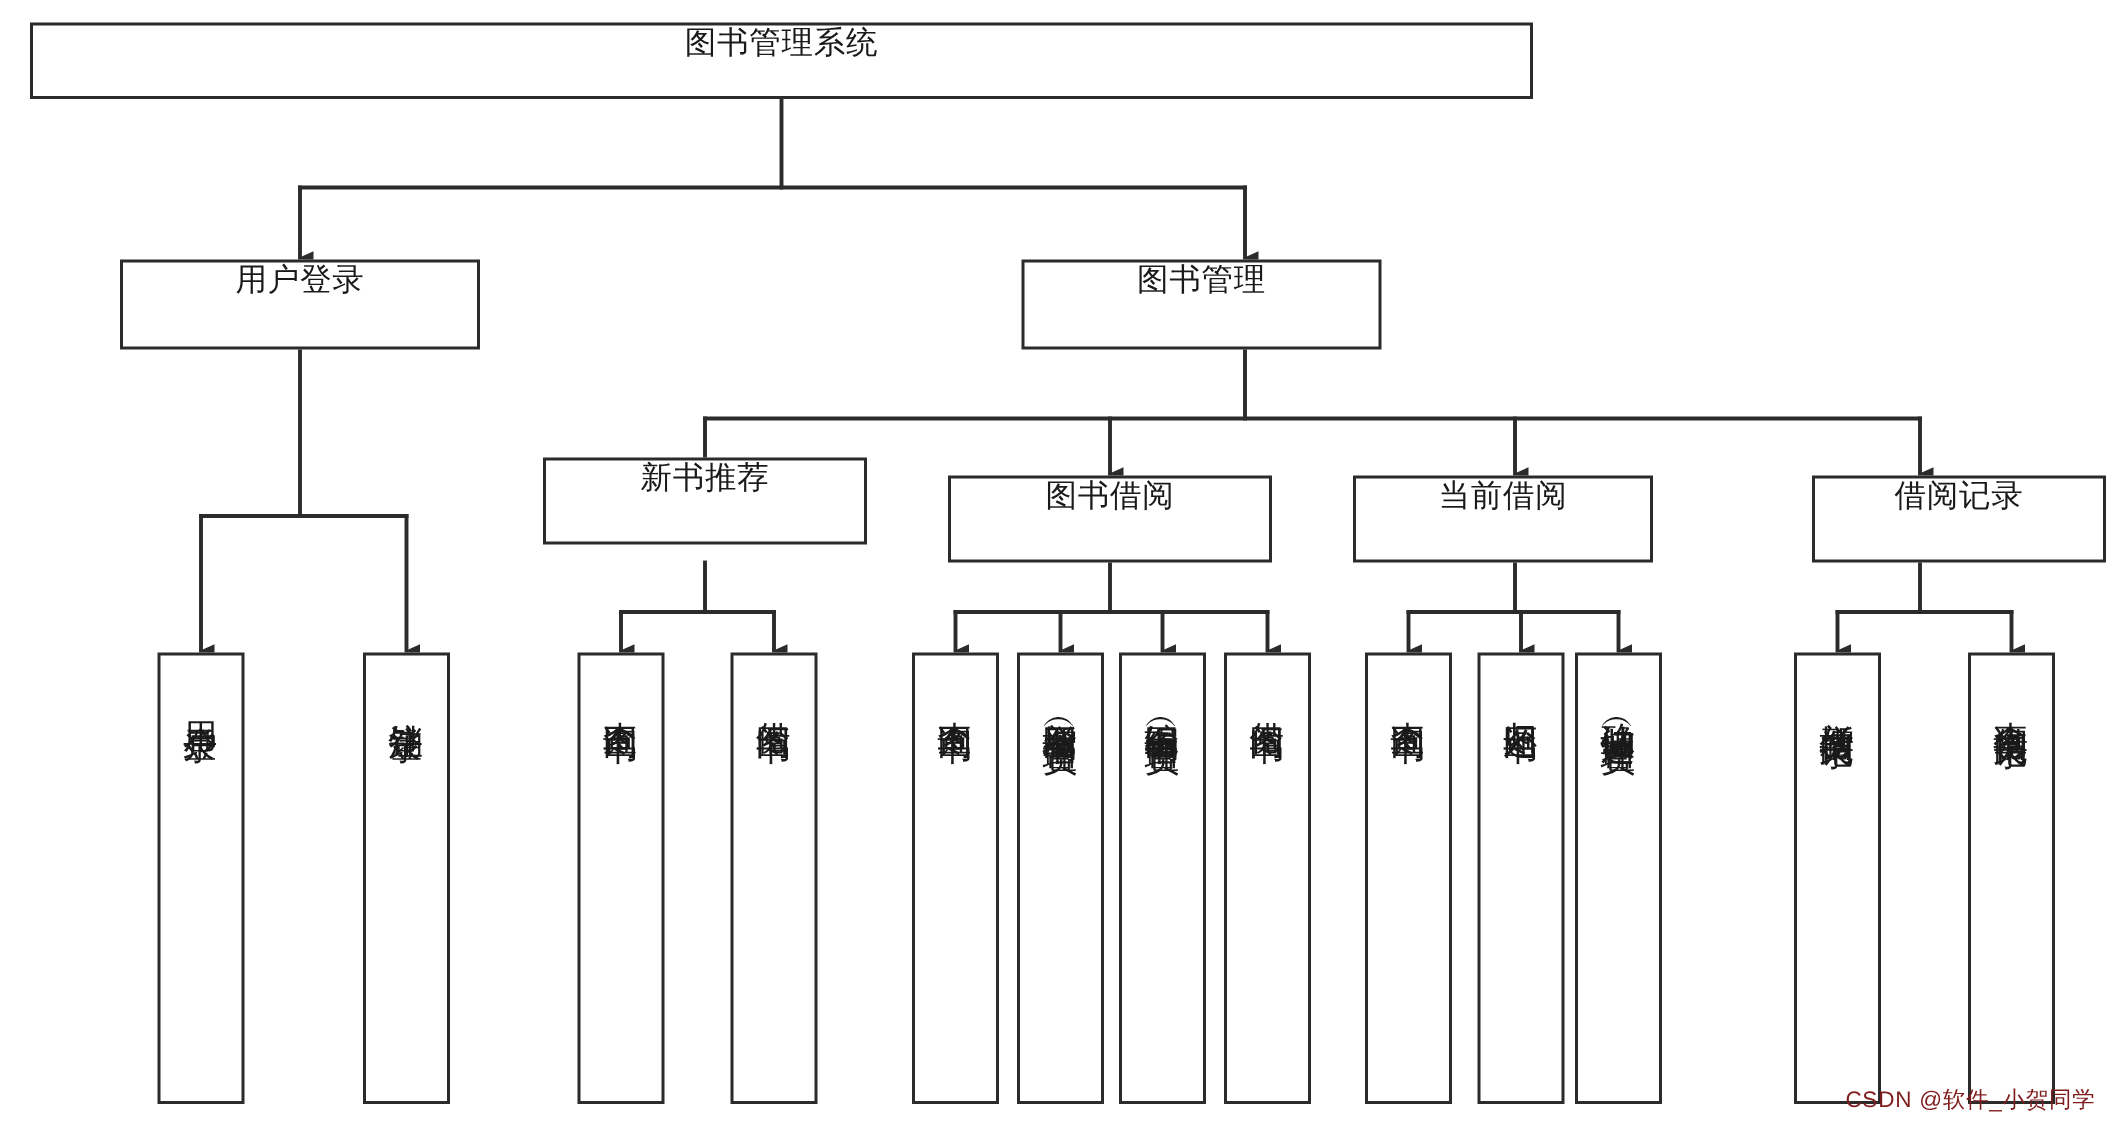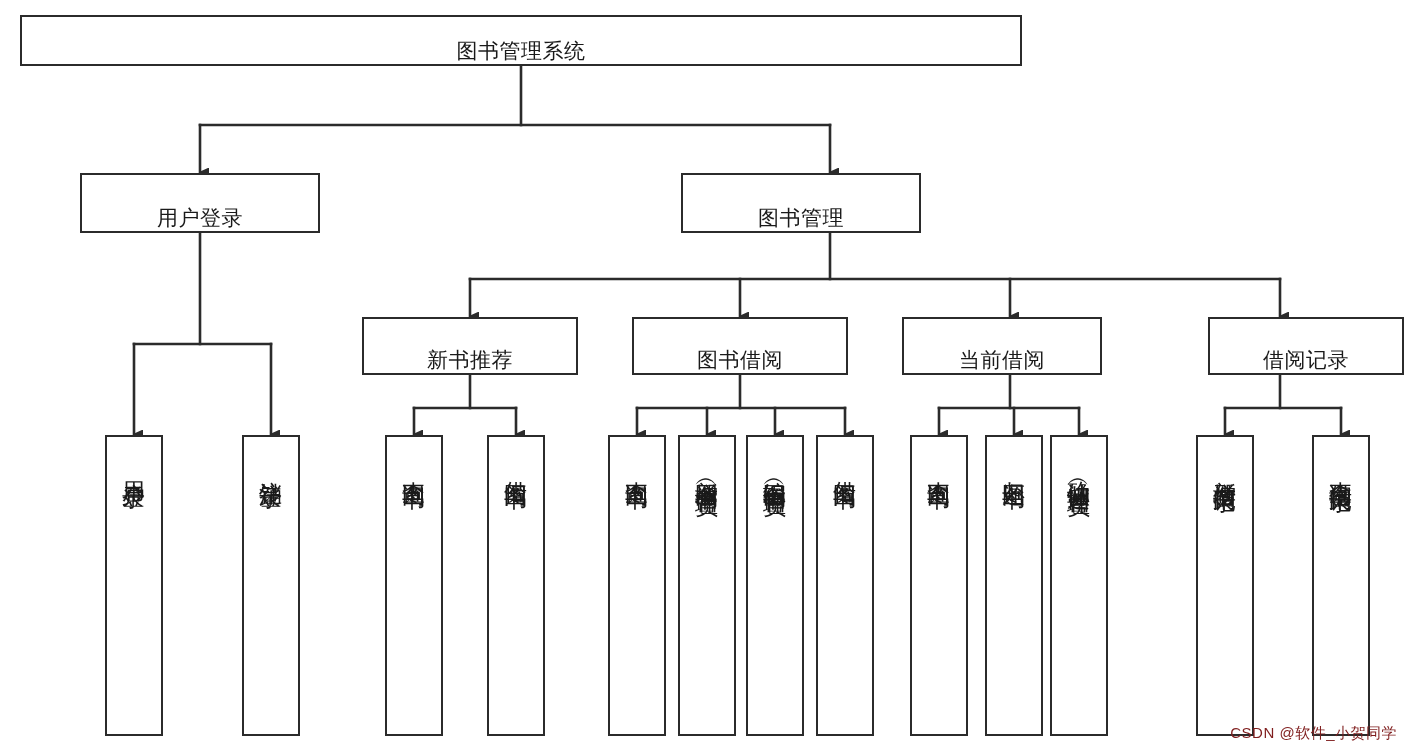--- a/index.html
+++ b/index.html
@@ -25,21 +25,21 @@
     width: 1405px;
     height: 747px;
     pointer-events: none;
   }
   .node {
     position: absolute;
     box-sizing: border-box;
     background: #ffffff;
     border: 2px solid #2b2b2b;
     display: flex;
-    align-items: flex-end;
+    align-items: flex-start;
     justify-content: center;
     color: #1a1a1a;
     z-index: 2;
   }
   .node-label {
     display: block;
     text-align: center;
     line-height: 1.18;
     white-space: nowrap;
   }
@@ -124,21 +124,21 @@
   <div id="node-layer">
       <div class="node horiz" style="left: 20px; top: 15px; width: 1002px; height: 51px;">
         <span class="node-label">图书管理系统</span>
       </div>
       <div class="node horiz" style="left: 80px; top: 173px; width: 240px; height: 60px;">
         <span class="node-label">用户登录</span>
       </div>
       <div class="node horiz" style="left: 681px; top: 173px; width: 240px; height: 60px;">
         <span class="node-label">图书管理</span>
       </div>
-      <div class="node horiz" style="left: 362px; top: 317px; width: 216px; height: 58px;">
+      <div class="node horiz" style="left: 362px; top: 305px; width: 216px; height: 58px;">
         <span class="node-label">新书推荐</span>
       </div>
       <div class="node horiz" style="left: 632px; top: 317px; width: 216px; height: 58px;">
         <span class="node-label">图书借阅</span>
       </div>
       <div class="node horiz" style="left: 902px; top: 317px; width: 200px; height: 58px;">
         <span class="node-label">当前借阅</span>
       </div>
       <div class="node horiz" style="left: 1208px; top: 317px; width: 196px; height: 58px;">
         <span class="node-label">借阅记录</span>

